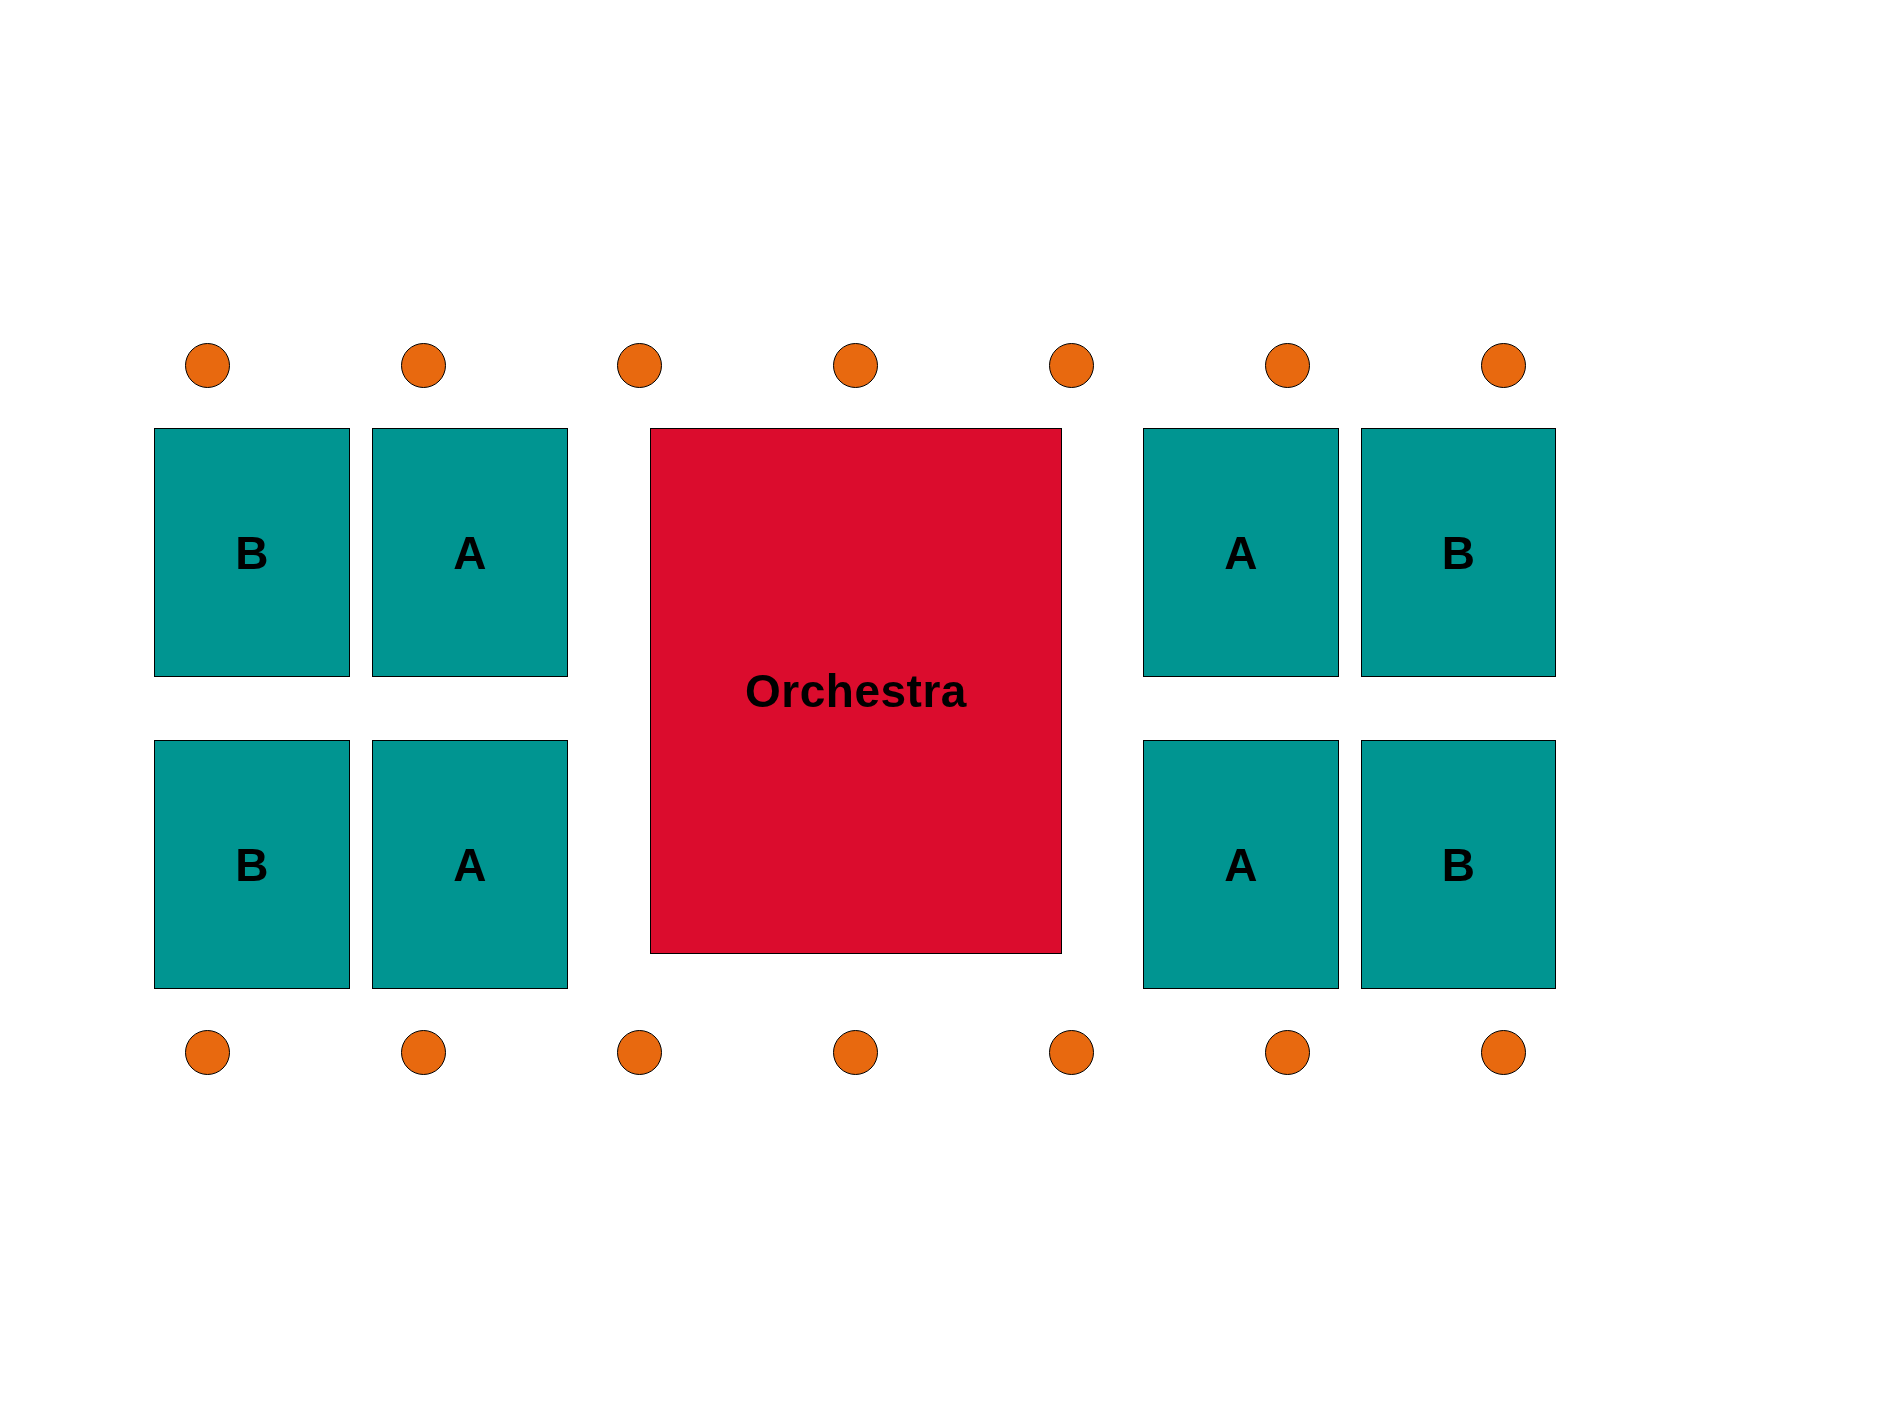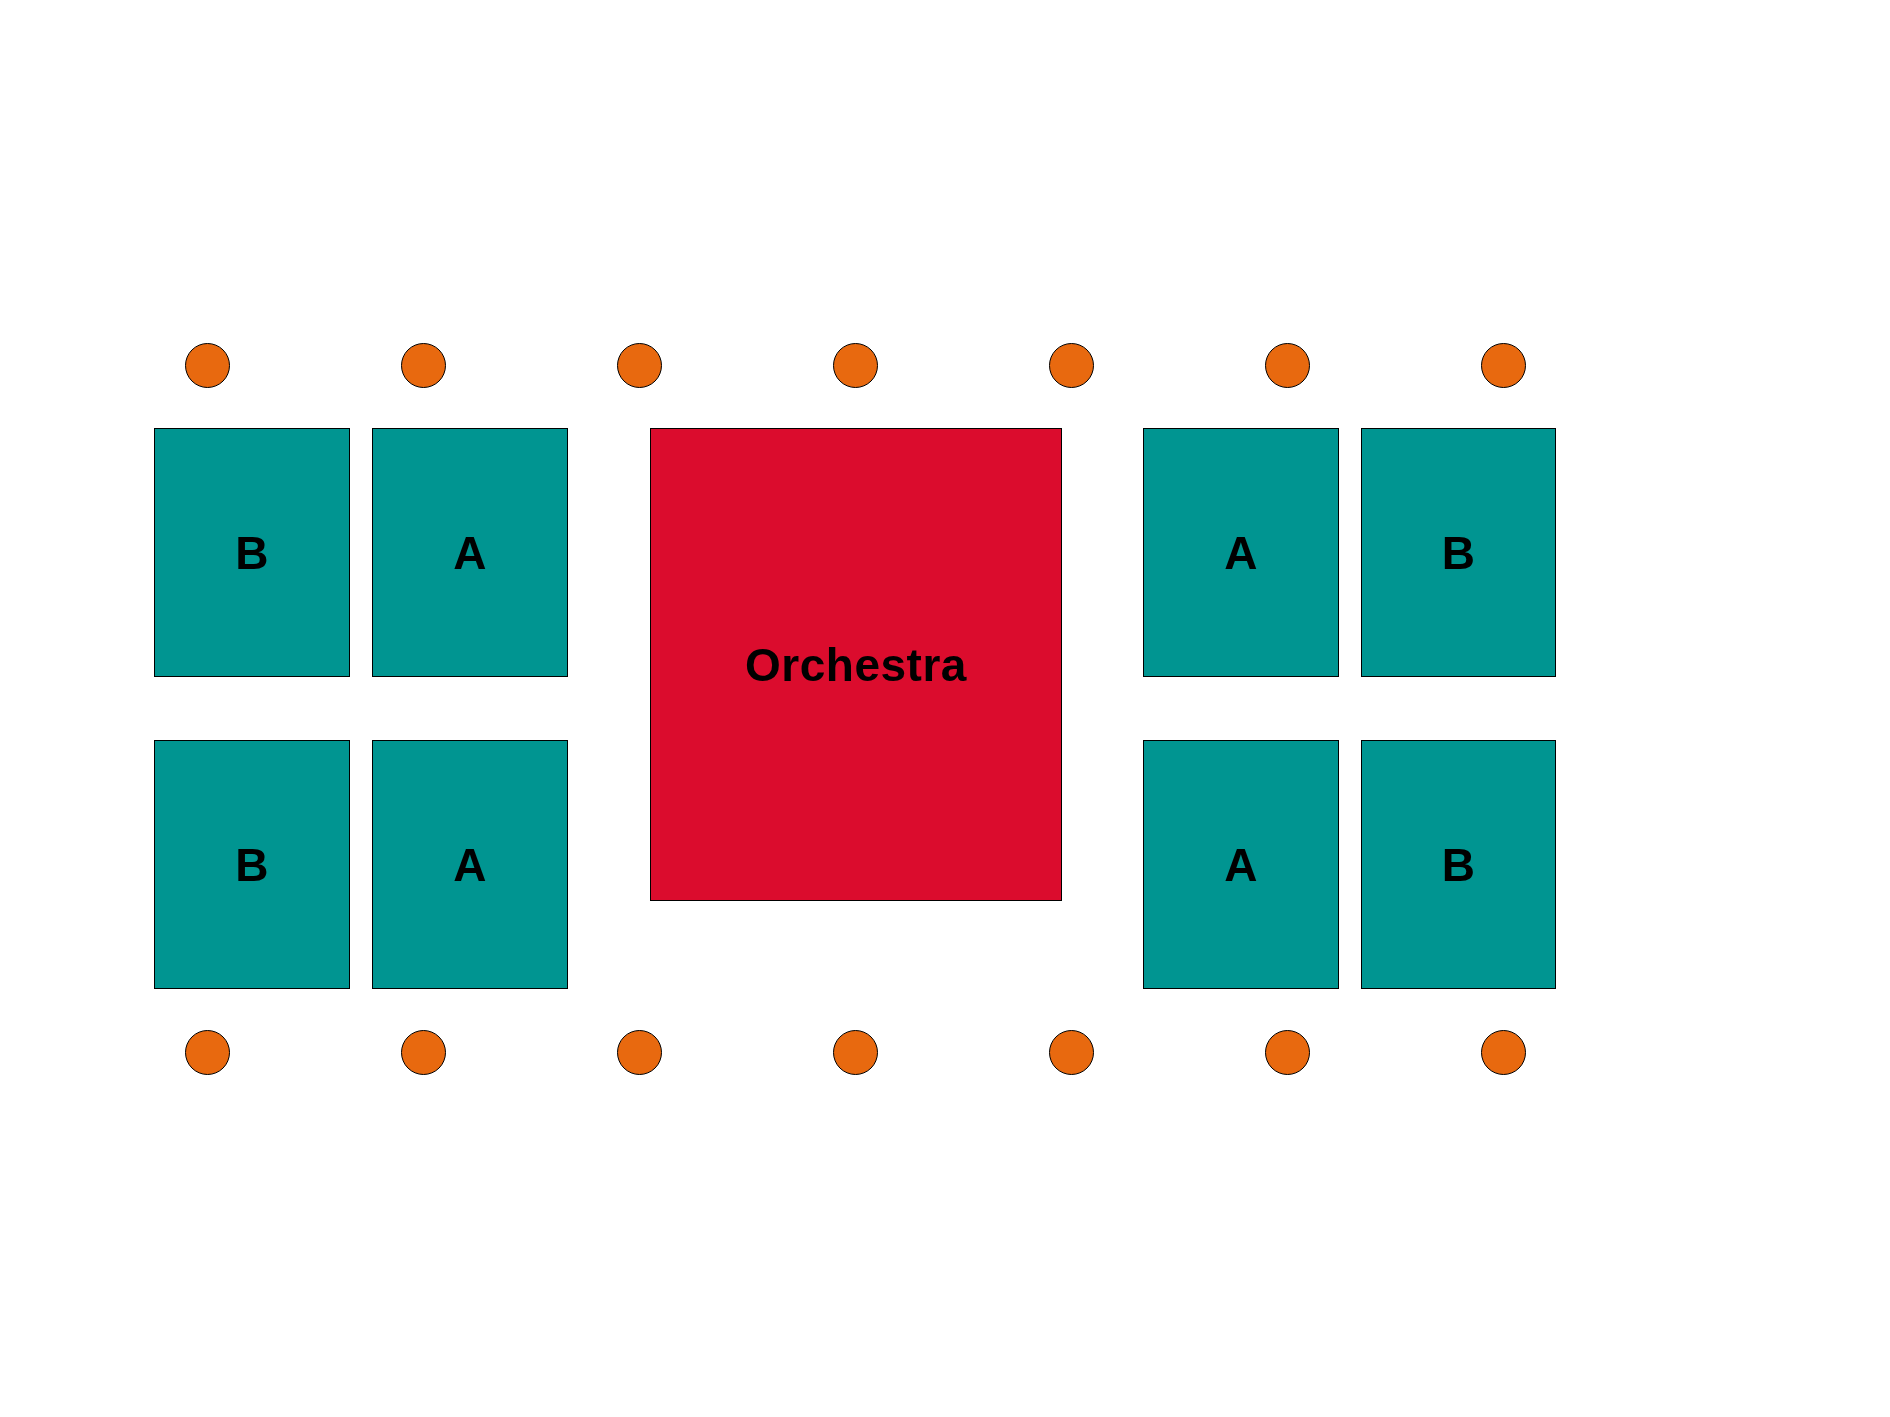--- a/index.html
+++ b/index.html
@@ -31,21 +31,21 @@
     position: absolute;
     box-sizing: border-box;
     border: 1px solid #000000;
     border-radius: 50%;
   }
 </style>
 </head>
 <body>
 
 <div class="canvas" style="width: 1890px; height: 1417px; background: rgb(255, 255, 255);">
-  <div class="shape orchestra" style="left: 650px; top: 428px; width: 412px; height: 473px; background: rgb(219, 12, 45); border-color: rgb(0, 0, 0);">
+  <div class="shape orchestra" style="left: 650px; top: 428px; width: 412px; height: 526px; background: rgb(219, 12, 45); border-color: rgb(0, 0, 0);">
     <span class="shape-label">Orchestra</span>
   </div>
 <div class="shape" style="left: 154px; top: 428px; width: 196px; height: 249px; background: rgb(0, 149, 145); border-color: rgb(0, 0, 0);">
       <span class="shape-label" style="color: rgb(0, 0, 0);">B</span>
     </div>
     <div class="shape" style="left: 372px; top: 428px; width: 196px; height: 249px; background: rgb(0, 149, 145); border-color: rgb(0, 0, 0);">
       <span class="shape-label" style="color: rgb(0, 0, 0);">A</span>
     </div>
     <div class="shape" style="left: 1143px; top: 428px; width: 196px; height: 249px; background: rgb(0, 149, 145); border-color: rgb(0, 0, 0);">
       <span class="shape-label" style="color: rgb(0, 0, 0);">A</span>

